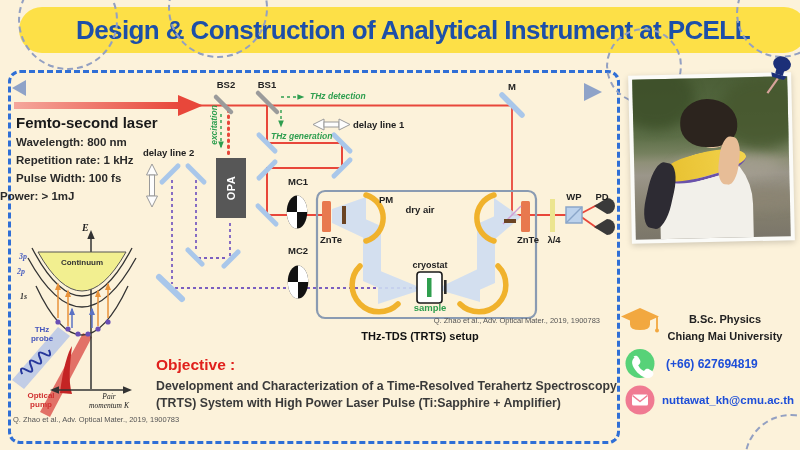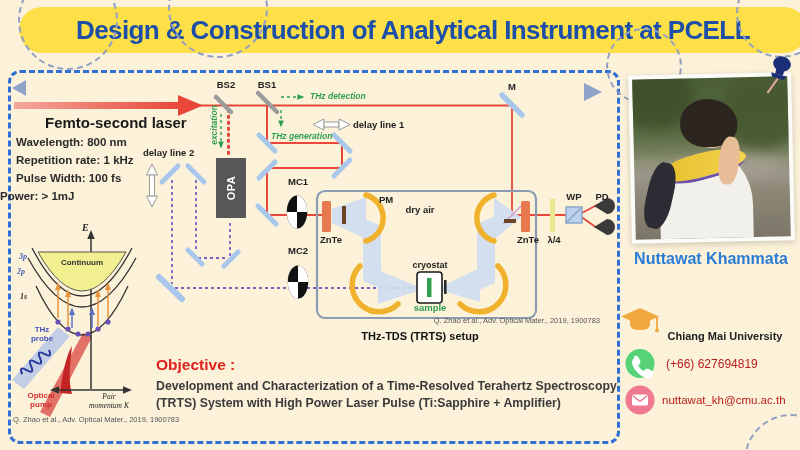--- a/index.html
+++ b/index.html
@@ -22,21 +22,21 @@
   .opa span{transform:rotate(-90deg);color:#fff;font-size:11px;font-weight:700;letter-spacing:.5px;}
   .cap{font-size:11px;font-weight:800;color:#111;}
   .cite{font-size:7.5px;font-weight:400;color:#555;}
   .obj-h{font-size:15.5px;font-weight:800;color:#e0201c;}
   .obj-t{font-size:12.3px;font-weight:700;color:#3a3a3a;}
   .serifit{font-family:"Liberation Serif",serif;font-style:italic;font-weight:700;}
   .en{font-size:8px;}
   .name{font-size:16px;font-weight:800;color:#2b7cd6;}
   .role{font-size:15px;font-weight:700;color:#222;letter-spacing:2px;}
   .edu{font-size:11px;font-weight:700;color:#222;}
-  .contact{font-size:12px;font-weight:400;color:#b91c1c;text-align:right;}
+  .contact{font-size:12px;font-weight:700;color:#1d4ed8;text-align:right;}
   .photo{position:absolute;left:630px;top:74px;width:163px;height:168px;background:#fbfbf8;
          box-shadow:0 2px 6px rgba(0,0,0,.18);transform:rotate(-1.3deg);z-index:5;
          padding:4px;box-sizing:border-box;}
   .scene{position:relative;width:100%;height:100%;overflow:hidden;
     background:linear-gradient(180deg,#4c5f37 0%,#546840 24%,#5d6f48 36%,#75805e 46%,
       #8f9078 52%,#9b968a 60%,#8f8a7b 72%,#837e6d 86%,#7b766a 100%);}
   .scene div{position:absolute;}
   .blob{border-radius:50%;filter:blur(6px);}
   .pin-svg{position:absolute;left:756px;top:54px;z-index:7;}
 </style>
@@ -236,21 +236,21 @@
       <circle r="14.5" fill="#57d278"></circle>
       <path d="M-6.5,-7 c1.8,-1.4 4,-0.8 5,1 l1.5,2.6 c0.8,1.5 0.4,3.3 -0.9,4.3 l-0.9,0.8 c1.2,2.6 3.2,4.6 5.8,5.8 l0.8,-0.9 c1,-1.3 2.8,-1.7 4.3,-0.9 l2.6,1.5 c1.8,1 2.4,3.2 1,5 c-1.7,2.2 -4.9,3 -8,1.7 c-5.4,-2.3 -9.7,-6.6 -12,-12 c-1.3,-3.1 -0.5,-6.3 1.8,-7.9 z" fill="#fff"></path>
     </g>
     <g transform="translate(640,400)">
       <circle r="14.5" fill="#f07a92"></circle>
       <rect x="-8" y="-5.5" width="16" height="11" rx="1.5" fill="#fff"></rect>
       <path d="M-7.5,-4.5 L0,1.5 L7.5,-4.5" stroke="#f07a92" stroke-width="1.6" fill="none" stroke-linejoin="round"></path>
     </g>
   </svg>
 
-  <div class="lbl laser-h" style="left:16px;top:114px;margin-left:29px;">Femto-second laser</div>
+  <div class="lbl laser-h" style="left:16px;top:114px;">Femto-second laser</div>
   <div class="lbl spec" style="left:16px;top:136px;">Wavelength: 800 nm</div>
   <div class="lbl spec" style="left:16px;top:154px;">Repetition rate: 1 kHz</div>
   <div class="lbl spec" style="left:16px;top:172px;">Pulse Width: 100 fs</div>
   <div class="lbl spec" style="left:0;top:190px;">Power: &gt; 1mJ</div>
 
   <div class="lbl c" style="left:212px;top:79px;width:28px;">BS2</div>
   <div class="lbl c" style="left:253px;top:79px;width:28px;">BS1</div>
   <div class="lbl c" style="left:504px;top:81px;width:16px;">M</div>
   <div class="lbl green" style="left:310px;top:91px;">THz detection</div>
   <div class="lbl" style="left:353px;top:119px;">delay line 1</div>
@@ -314,18 +314,18 @@
 
   <svg class="pin-svg" width="48" height="52" viewBox="0 0 48 52">
     <g transform="translate(26,10) rotate(16)">
       <line x1="0" y1="15" x2="-6" y2="32" stroke="#d8a39b" stroke-width="2.2"></line>
       <ellipse cx="0" cy="0" rx="9" ry="7.5" fill="#1c2f78"></ellipse>
       <rect x="-4" y="5" width="8" height="6" fill="#1c2f78"></rect>
       <path d="M-8,11 h16 l-2,4 h-12 z" fill="#1c2f78"></path>
     </g>
   </svg>
 
-  <div class="lbl name c" style="left:628px;top:250px;width:166px;">Nuttawat Khammata</div>
+  <div class="lbl edu c" style="left:660px;top:313px;width:130px;">B.Sc. Physics</div>
   <div class="lbl edu c" style="left:660px;top:330px;width:130px;">Chiang Mai University</div>
   <div class="lbl contact" style="left:666px;top:357px;">(+66) 627694819</div>
   <div class="lbl contact" style="left:662px;top:394px;font-size:11.5px;">nuttawat_kh@cmu.ac.th</div>
 
 </div>
 
 </body></html>

